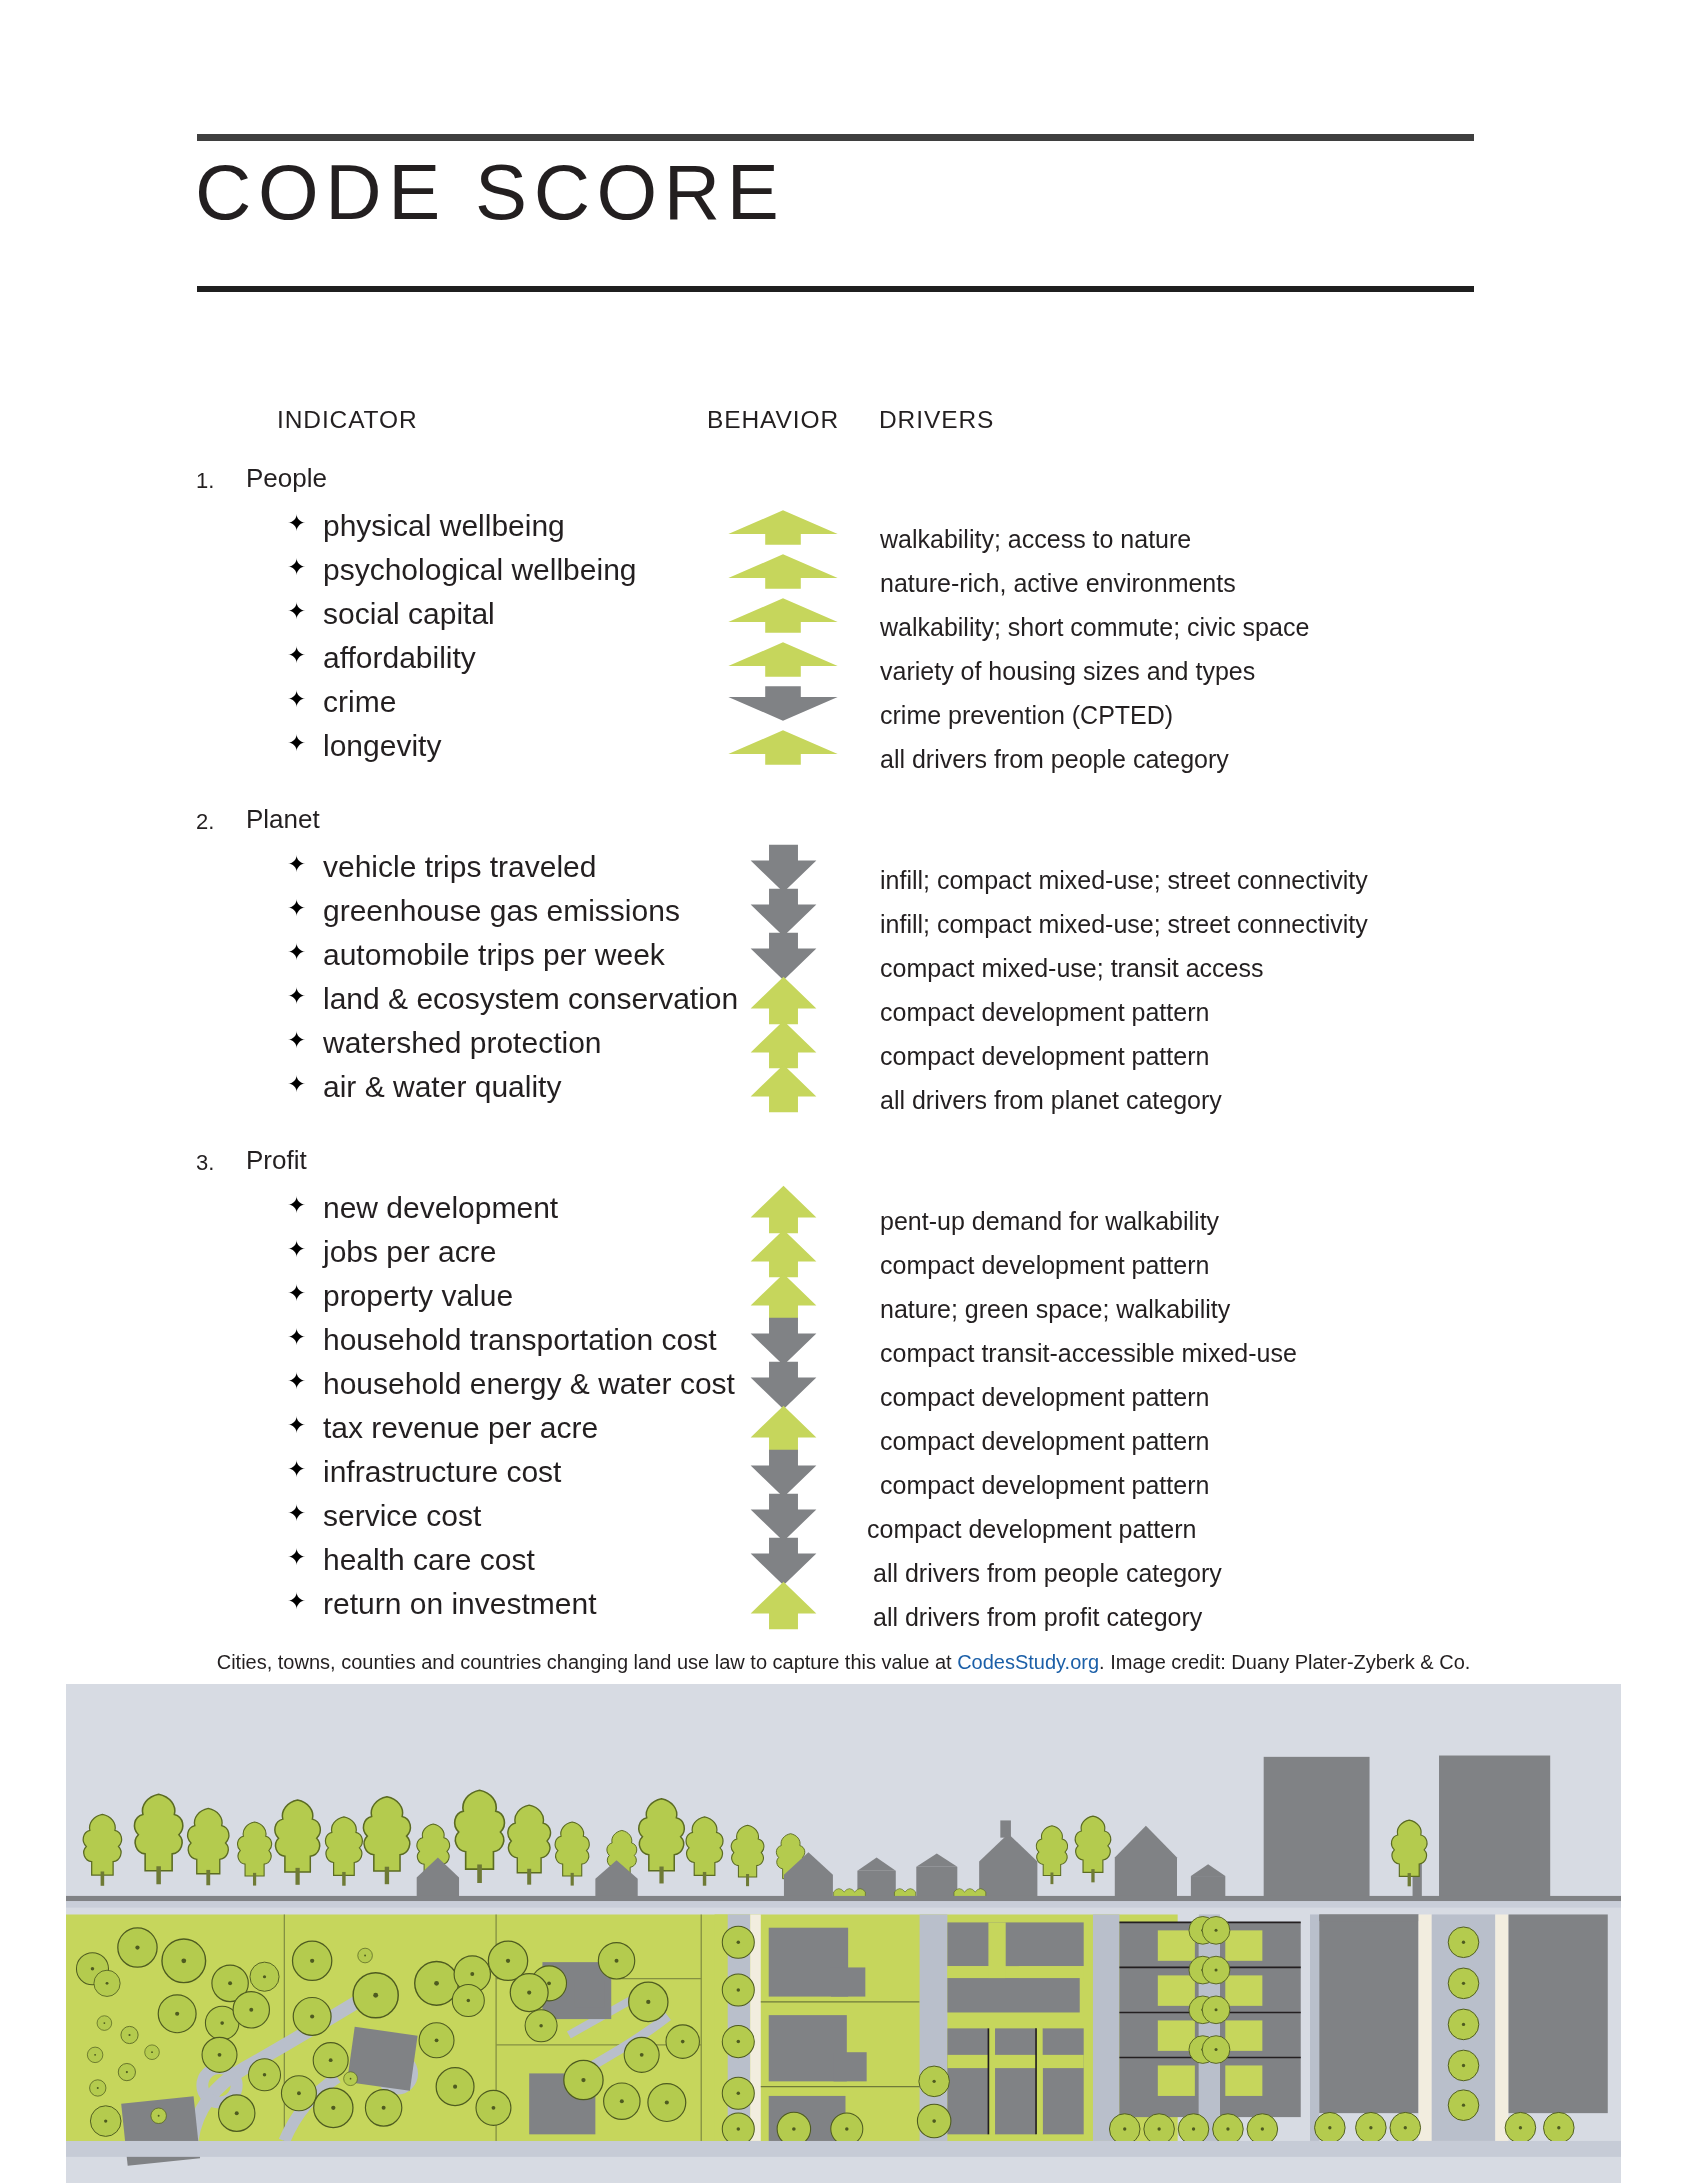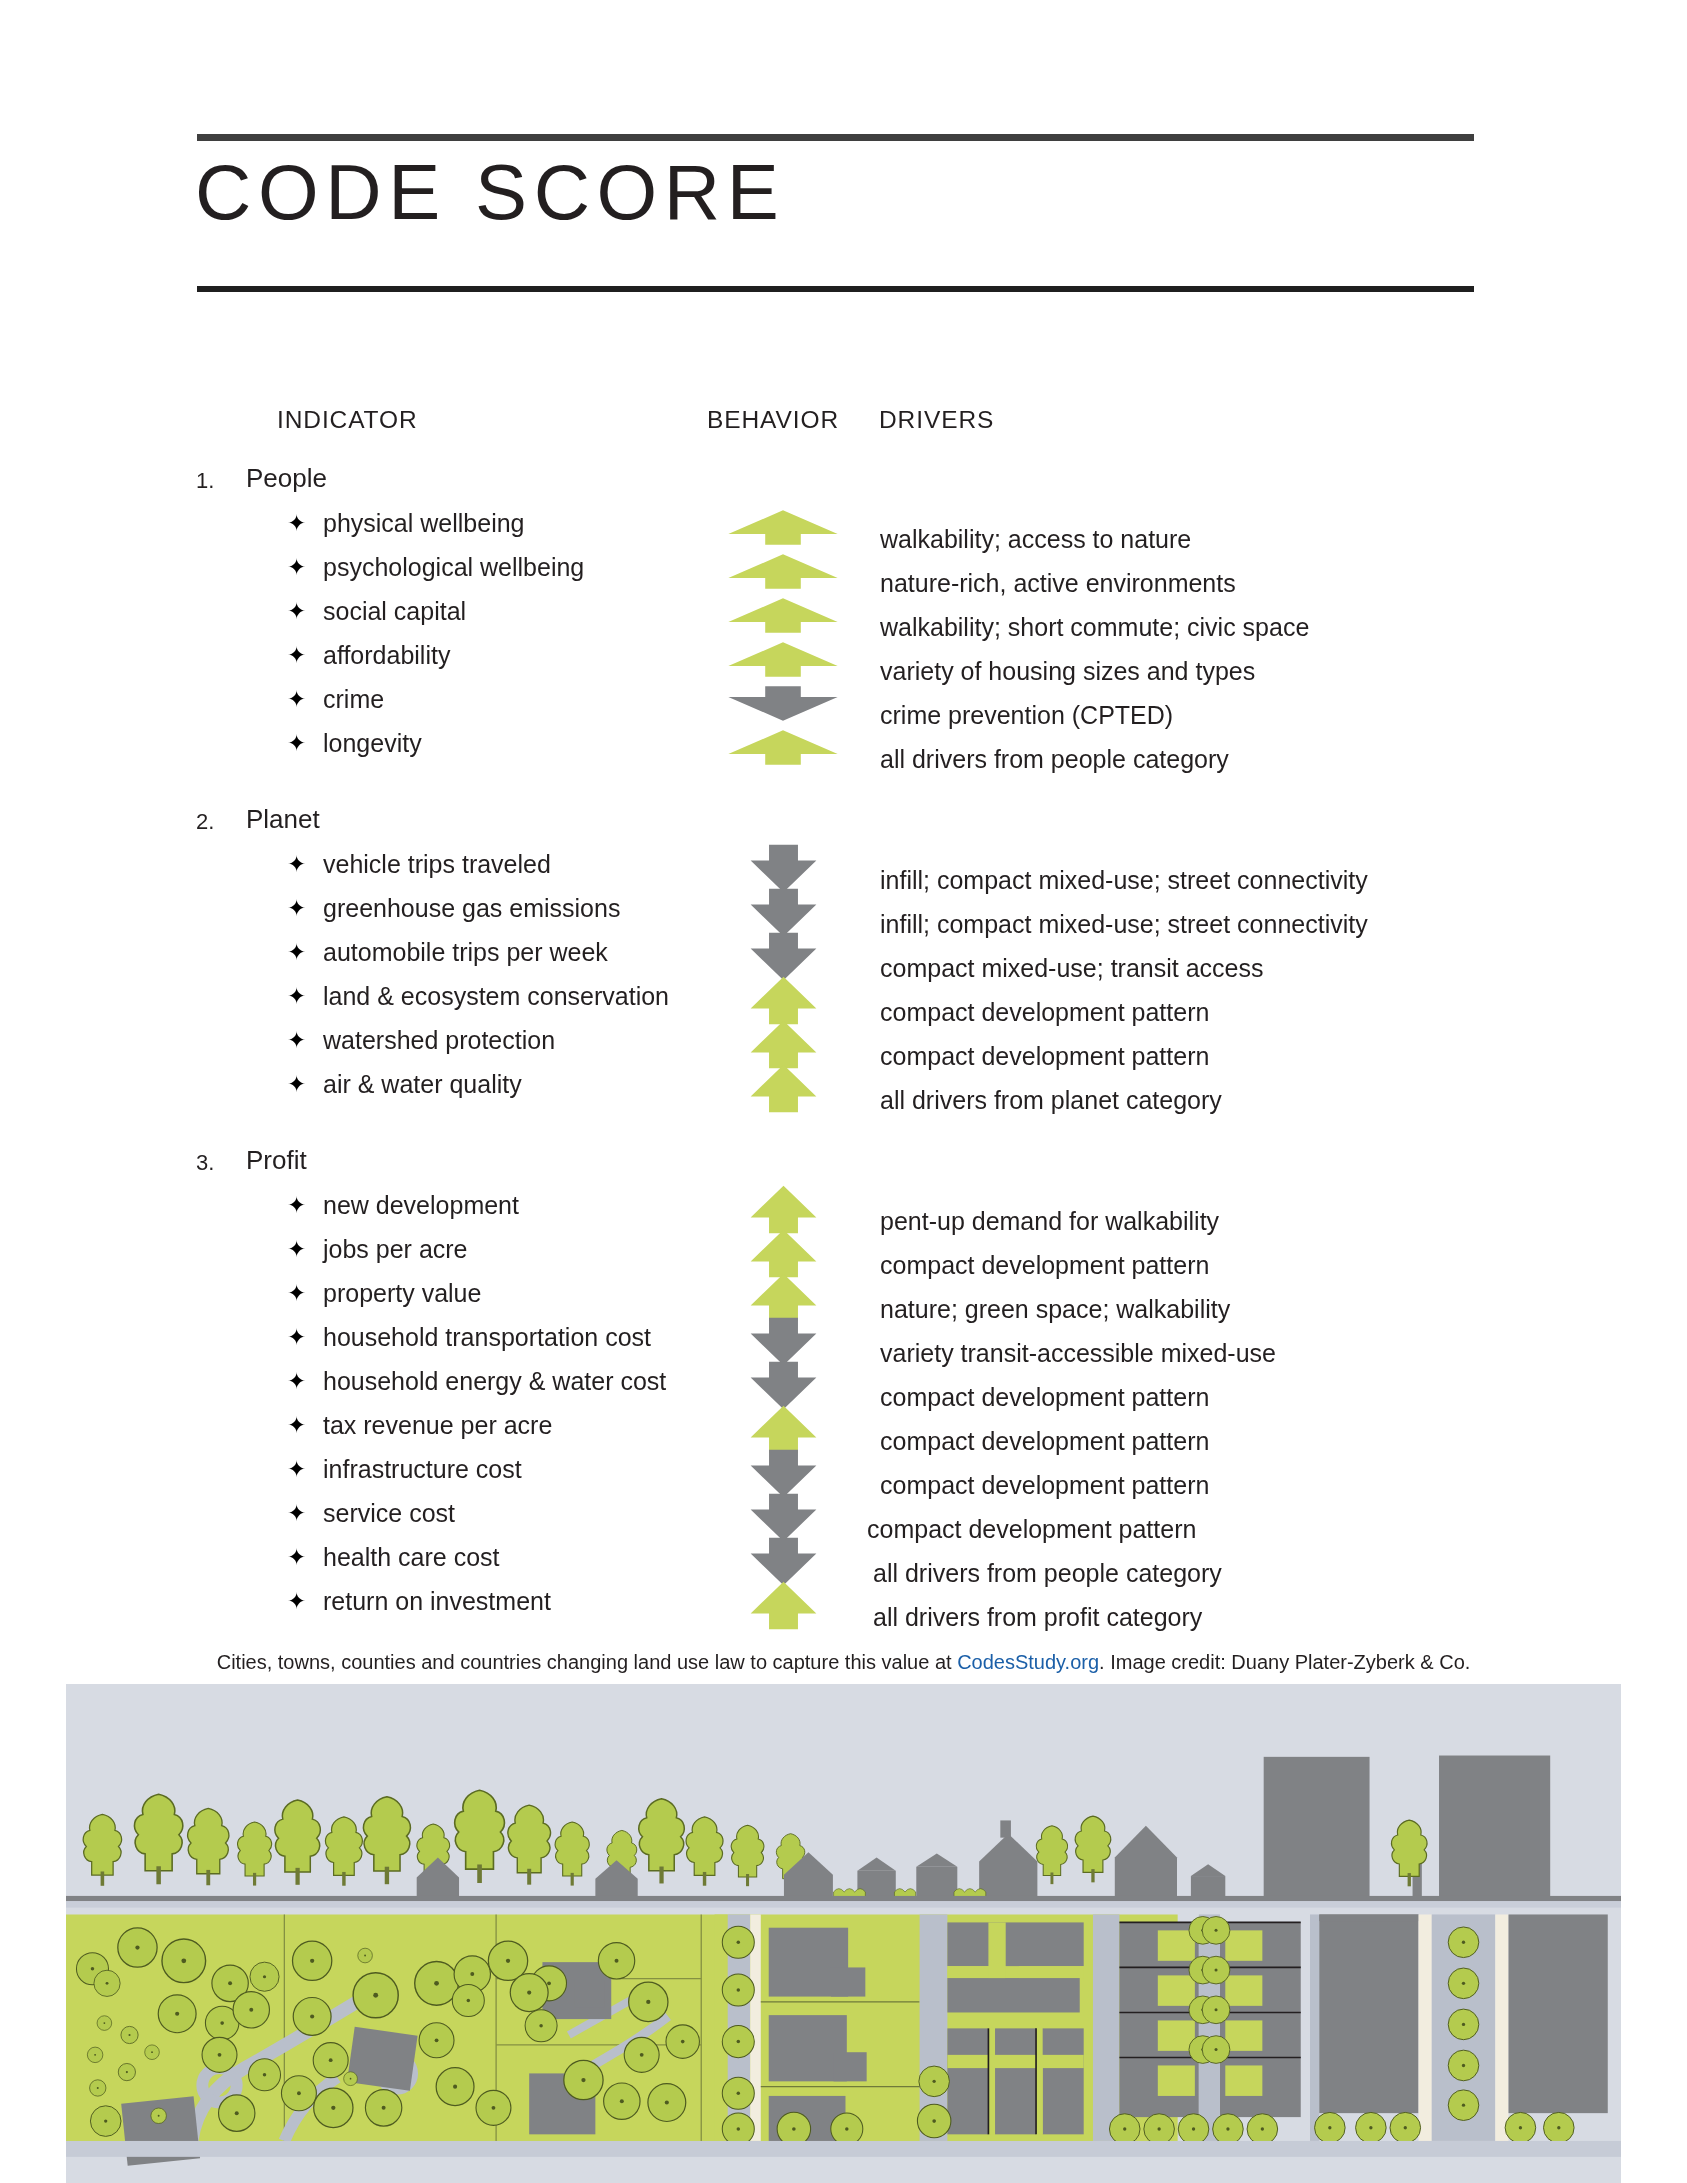--- a/index.html
+++ b/index.html
@@ -57,21 +57,21 @@
 
   .row{
     position:relative;height:44px;
   }
   .bullet{
     position:absolute;left:287px;top:4px;
     font-size:23px;line-height:1;color:#000;
   }
   .ind{
     position:absolute;left:323px;top:1.3px;
-    font-size:25px;font-weight:300;color:#231f20;white-space:nowrap;
+    font-size:30px;font-weight:300;color:#231f20;white-space:nowrap;
   }
   .arrowcell{
     position:absolute;left:720px;top:0;width:127px;height:41px;
   }
   .drv{
     position:absolute;top:1.3px;
     font-size:25px;font-weight:300;color:#231f20;white-space:nowrap;margin-top:16px;
   }
 
   
@@ -310,21 +310,21 @@
         <div class="row">
           <span class="bullet">✦</span>
           <span class="ind">household transportation cost</span>
           <span class="arrowcell">
             <span class="arrow" style="left: 28px; top: -6.6px;">
               <svg width="71" height="53" viewBox="0 0 108 80">
                 <polygon points="54,76 104,28 76,28 76,4 32,4 32,28 4,28" fill="#808285"></polygon>
               </svg>
             </span>
           </span>
-          <span class="drv" style="left: 880px;">variety transit-accessible mixed-use</span>
+          <span class="drv" style="left: 880px;">compact transit-accessible mixed-use</span>
         </div>
         <div class="row">
           <span class="bullet">✦</span>
           <span class="ind">household energy &amp; water cost</span>
           <span class="arrowcell">
             <span class="arrow" style="left: 28px; top: -6.6px;">
               <svg width="71" height="53" viewBox="0 0 108 80">
                 <polygon points="54,76 104,28 76,28 76,4 32,4 32,28 4,28" fill="#808285"></polygon>
               </svg>
             </span>

